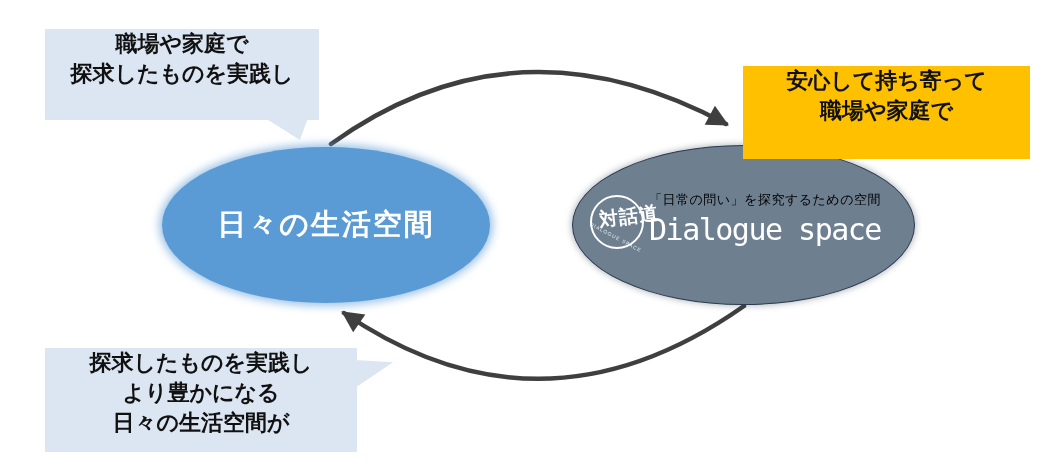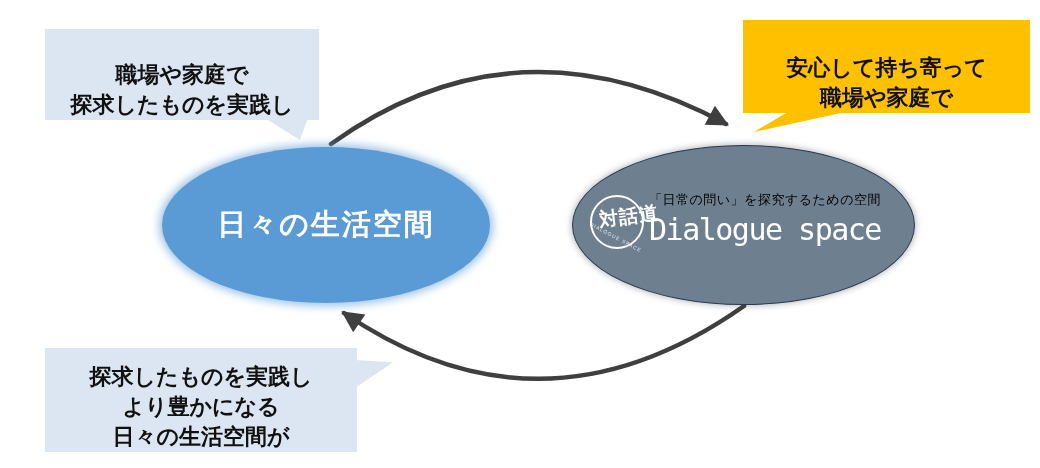--- a/index.html
+++ b/index.html
@@ -40,21 +40,21 @@
     transform:rotate(28deg);opacity:.85;white-space:nowrap;
   }
   .dialogue-texts{position:absolute;left:76px;top:45px;}
   .tagline{color:#000000;font-size:13px;font-weight:400;letter-spacing:.5px;white-space:nowrap;}
   .dialogue-title{
     color:#ffffff;font-size:30px;font-family:"DejaVu Sans Mono","Liberation Mono",monospace;
     letter-spacing:-1.5px;margin-top:3px;white-space:nowrap;
   }
   
   .callout{
-    position:absolute;z-index:3;display:flex;flex-direction:column;align-items:center;justify-content:flex-end;
+    position:absolute;z-index:3;display:flex;flex-direction:column;align-items:center;justify-content:flex-start;
     text-align:center;font-weight:700;font-size:22px;line-height:1.36;color:#111111;
   }
   .callout-top-left{left:45px;top:29px;width:274px;height:91px;background:#dce6f2;}
   .callout-top-right{left:743px;top:20px;width:287px;height:93px;background:#ffc000;}
   .callout-bottom-left{left:45px;top:348px;width:312px;height:104px;background:#dce6f2;}
   .tail{position:absolute;z-index:2;}
   .tail-top-left{
     left:265px;top:118px;width:43px;height:22px;background:#dce6f2;
     clip-path:polygon(0 0,100% 0,81% 100%);
   }
@@ -98,21 +98,21 @@
 
   <div class="tail tail-top-left"></div>
   <div class="tail tail-top-right"></div>
   <div class="tail tail-bottom-left"></div>
 
   <div class="callout callout-top-left" style="background: rgb(220, 230, 242);">
     <div>職場や家庭で</div>
     <div>探求したものを実践し</div>
   </div>
 
-  <div class="callout callout-top-right" style="background: rgb(255, 192, 0);">
+  <div class="callout callout-top-right" style="background: rgb(255, 192, 0); margin-top: 46px;">
     <div>安心して持ち寄って</div>
     <div>職場や家庭で</div>
   </div>
 
   <div class="callout callout-bottom-left" style="background: rgb(220, 230, 242);">
     <div>探求したものを実践し</div>
     <div>より豊かになる</div>
     <div>日々の生活空間が</div>
   </div>
 

